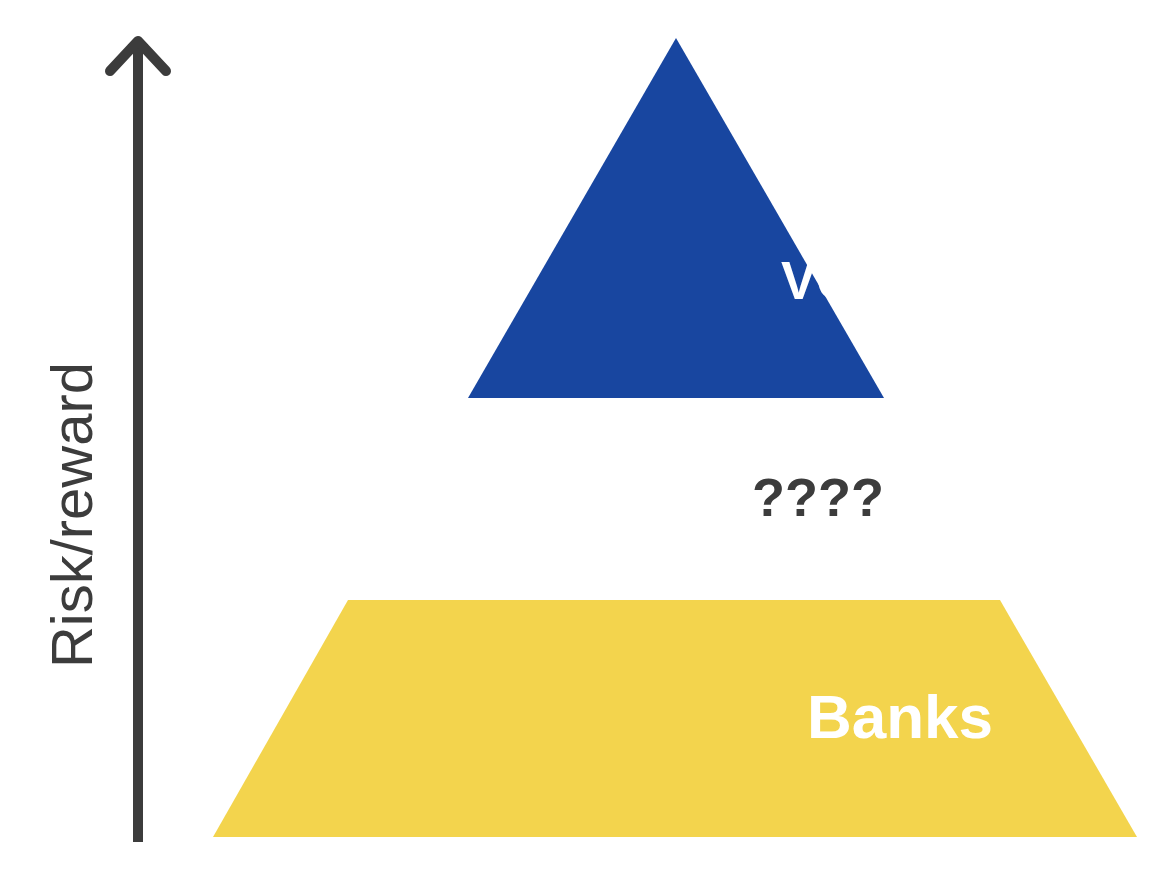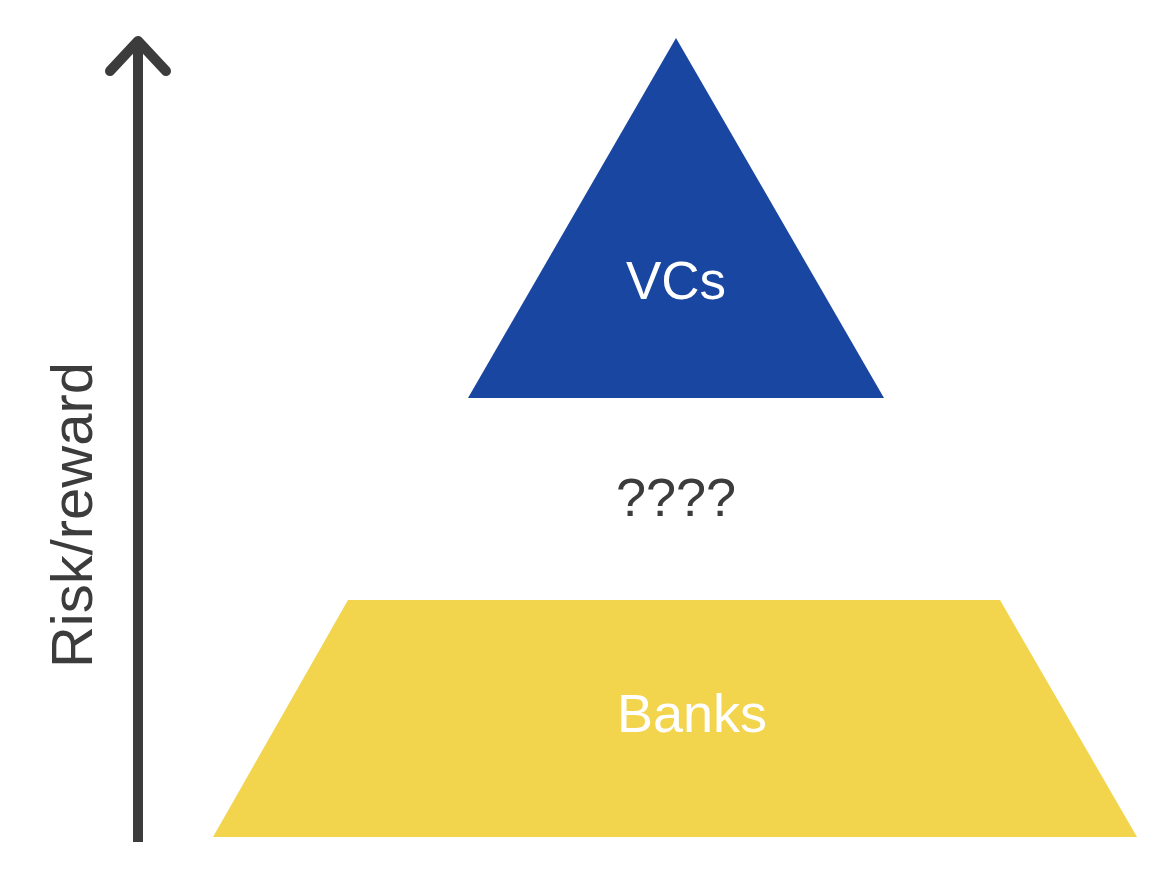--- a/index.html
+++ b/index.html
@@ -15,44 +15,45 @@
     background: #ffffff;
     overflow: hidden;
   }
   .shapes-layer {
     position: absolute;
     left: 0;
     top: 0;
   }
   .label {
     position: absolute;
-    text-align: center;
+    text-align: right;
     line-height: 1;
     white-space: nowrap;
     user-select: none;
+    font-weight: bold;
   }
   .label-vcs {
     left: 468px;
     top: 254px;
     width: 416px;
     font-size: 53px;
     color: #ffffff;
   }
   .label-gap {
     left: 468px;
     top: 470px;
     width: 416px;
     font-size: 54px;
     color: #3c3c3c;
   }
   .label-banks {
-    left: 366px;
+    left: 341px;
     top: 686px;
     width: 652px;
-    font-size: 54px;
+    font-size: 62px;
     color: #ffffff;
   }
   .axis-label {
     position: absolute;
     left: -98px;
     top: 480px;
     width: 340px;
     height: 70px;
     line-height: 70px;
     text-align: center;

